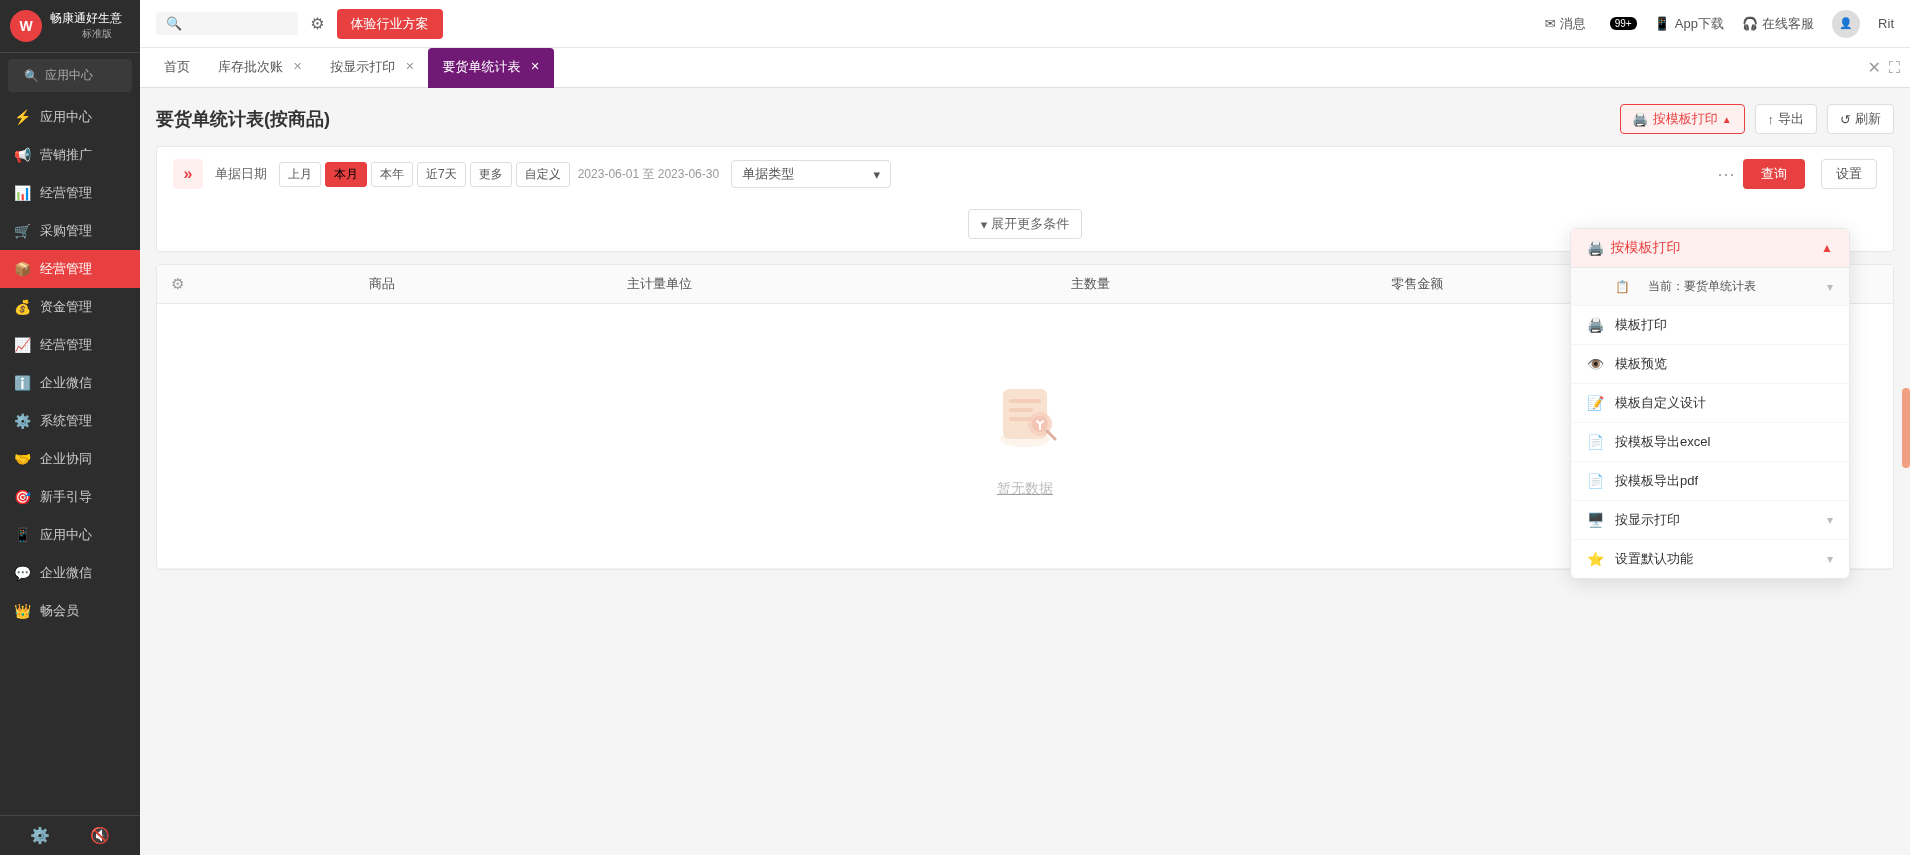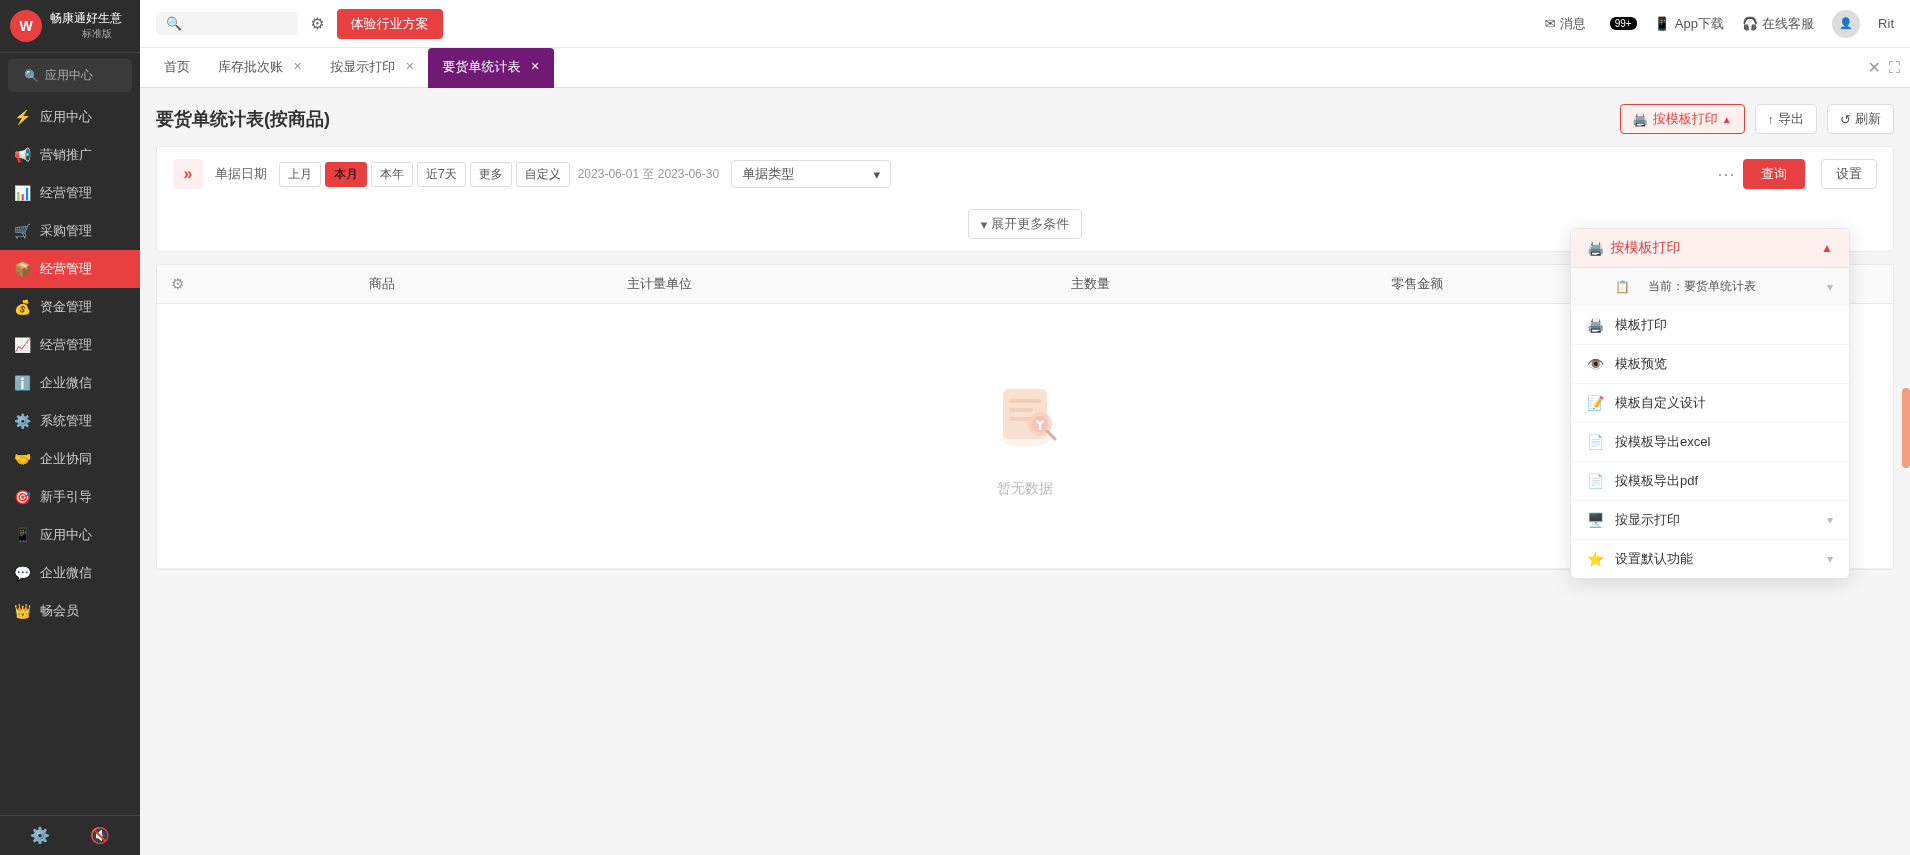--- a/index.html
+++ b/index.html
@@ -358,20 +358,21 @@
     }
 
     
     .empty-state {
       display: flex;
       flex-direction: column;
       align-items: center;
       justify-content: center;
       padding: 60px 20px;
       color: #999;
+      text-decoration: underline;
     }
     .empty-icon {
       font-size: 60px;
       margin-bottom: 12px;
       opacity: 0.5;
     }
     .empty-text { font-size: 14px; color: #bbb; }
     .print-dropdown {
       position: absolute;
       top: 140px;

